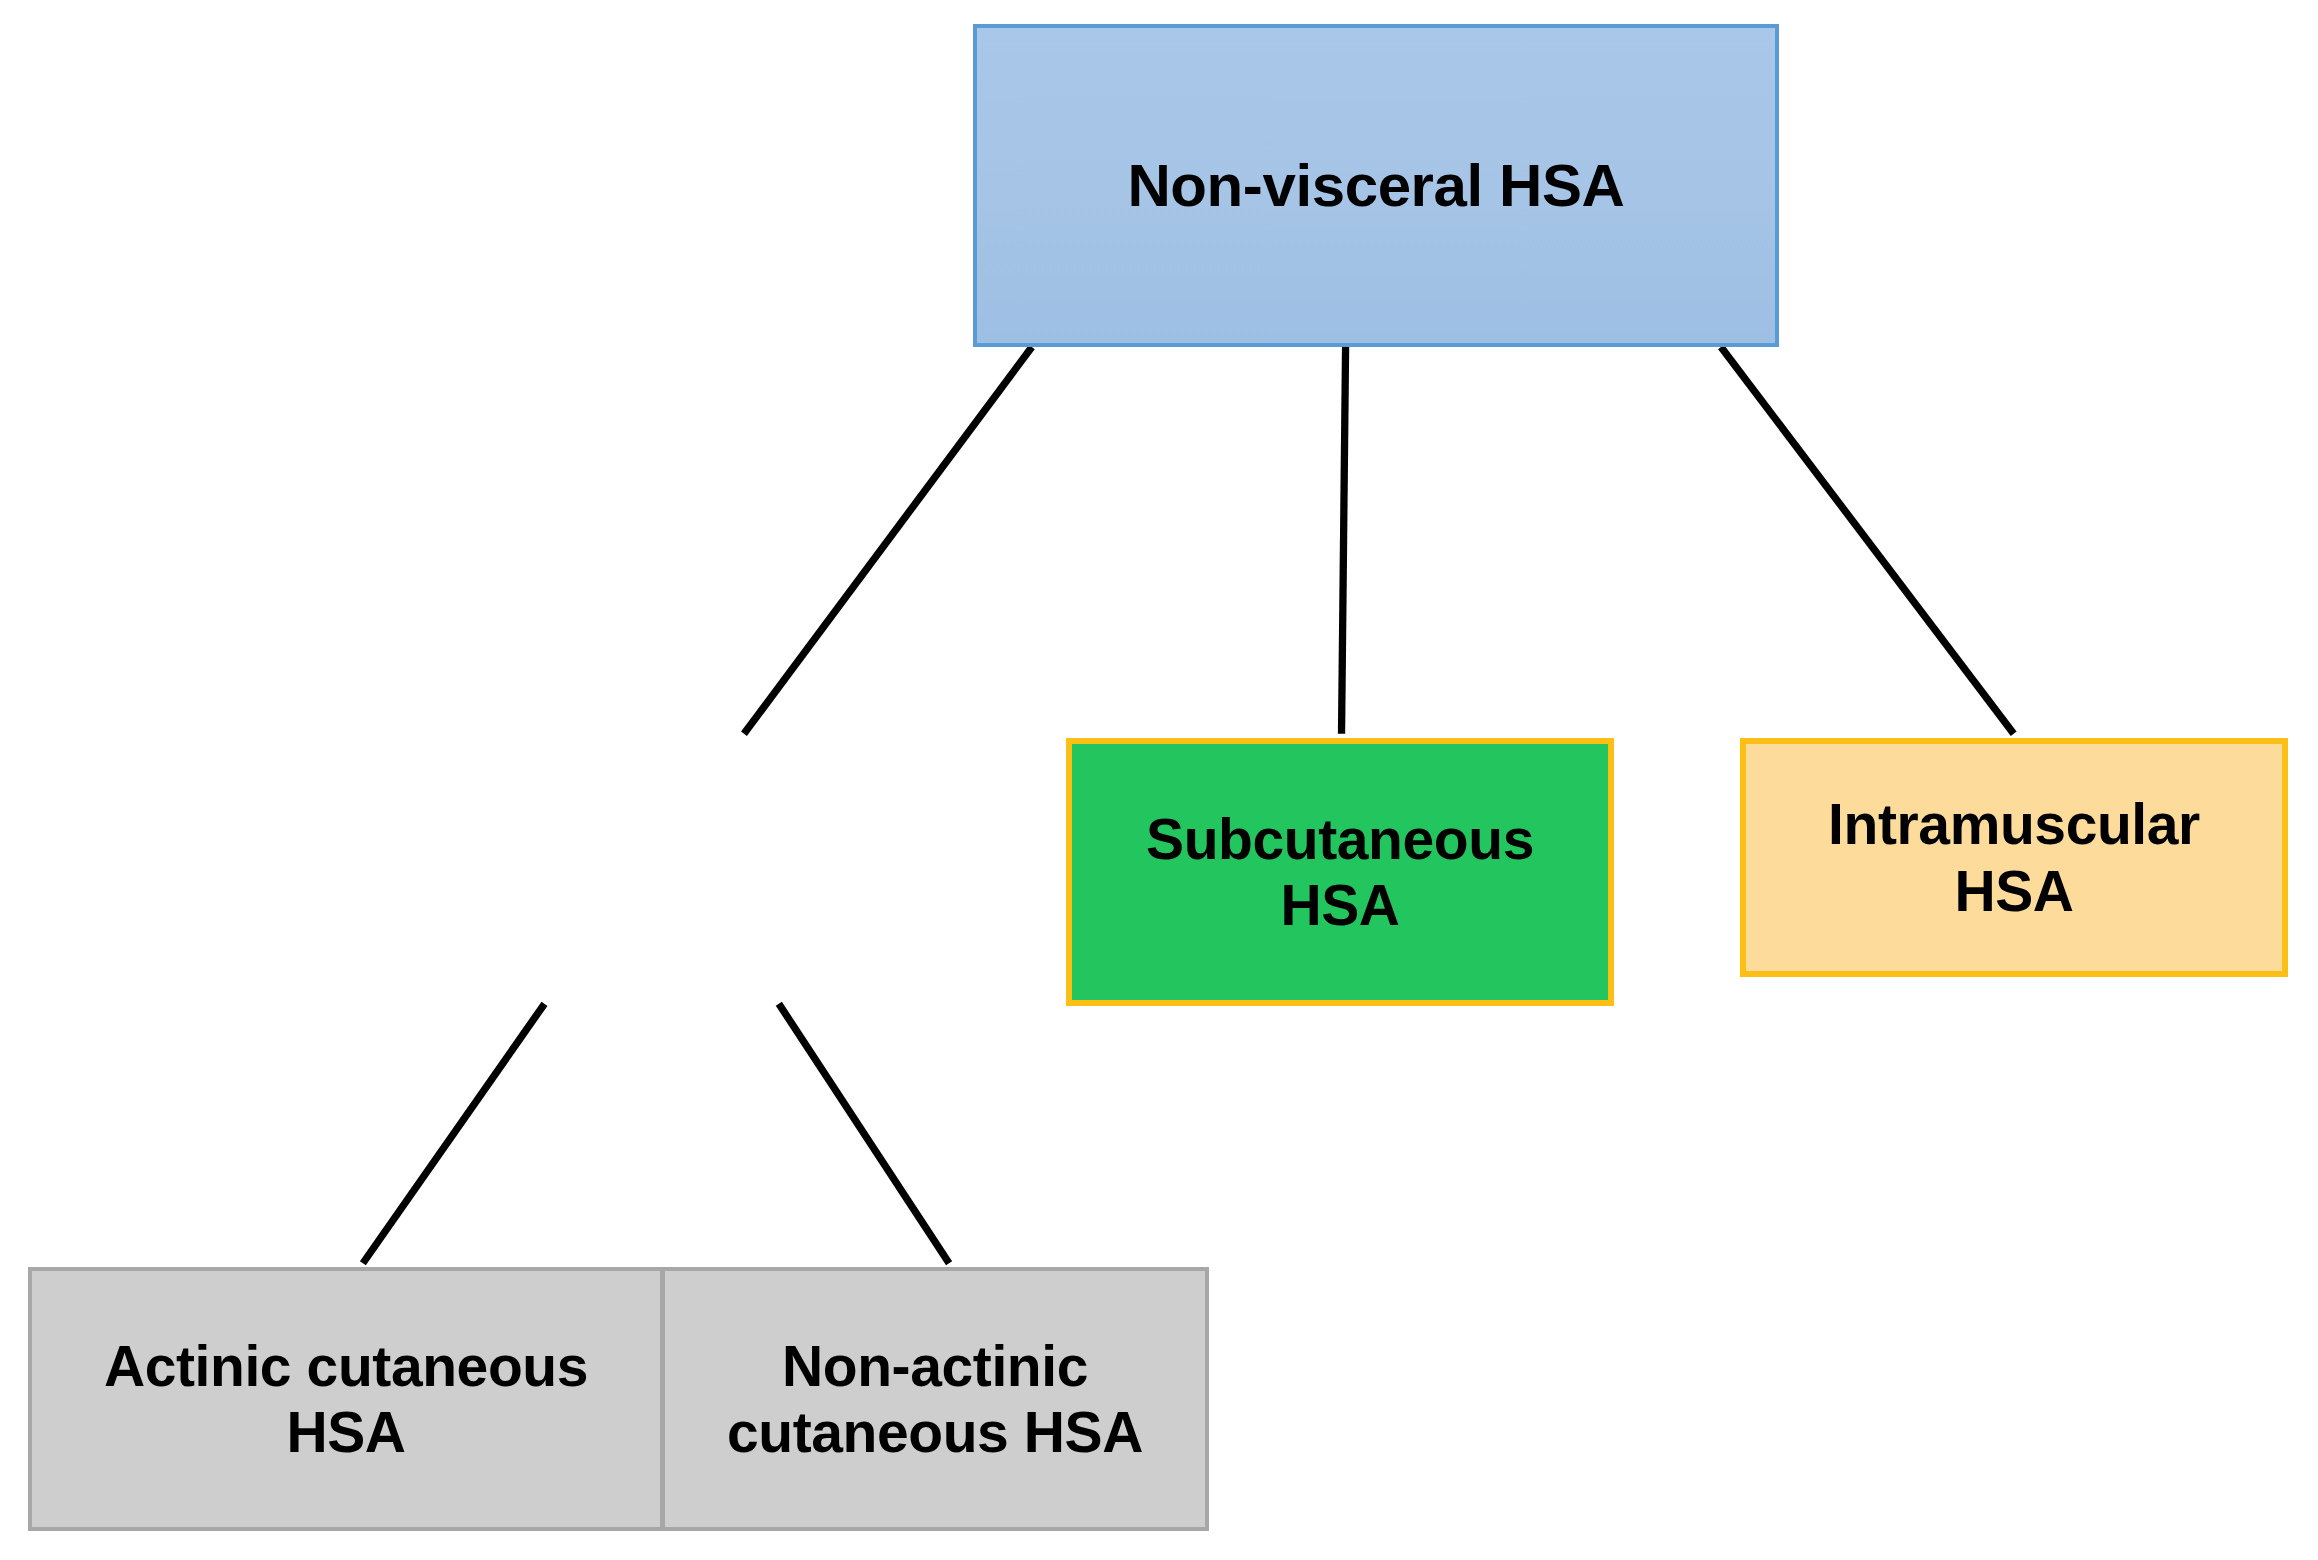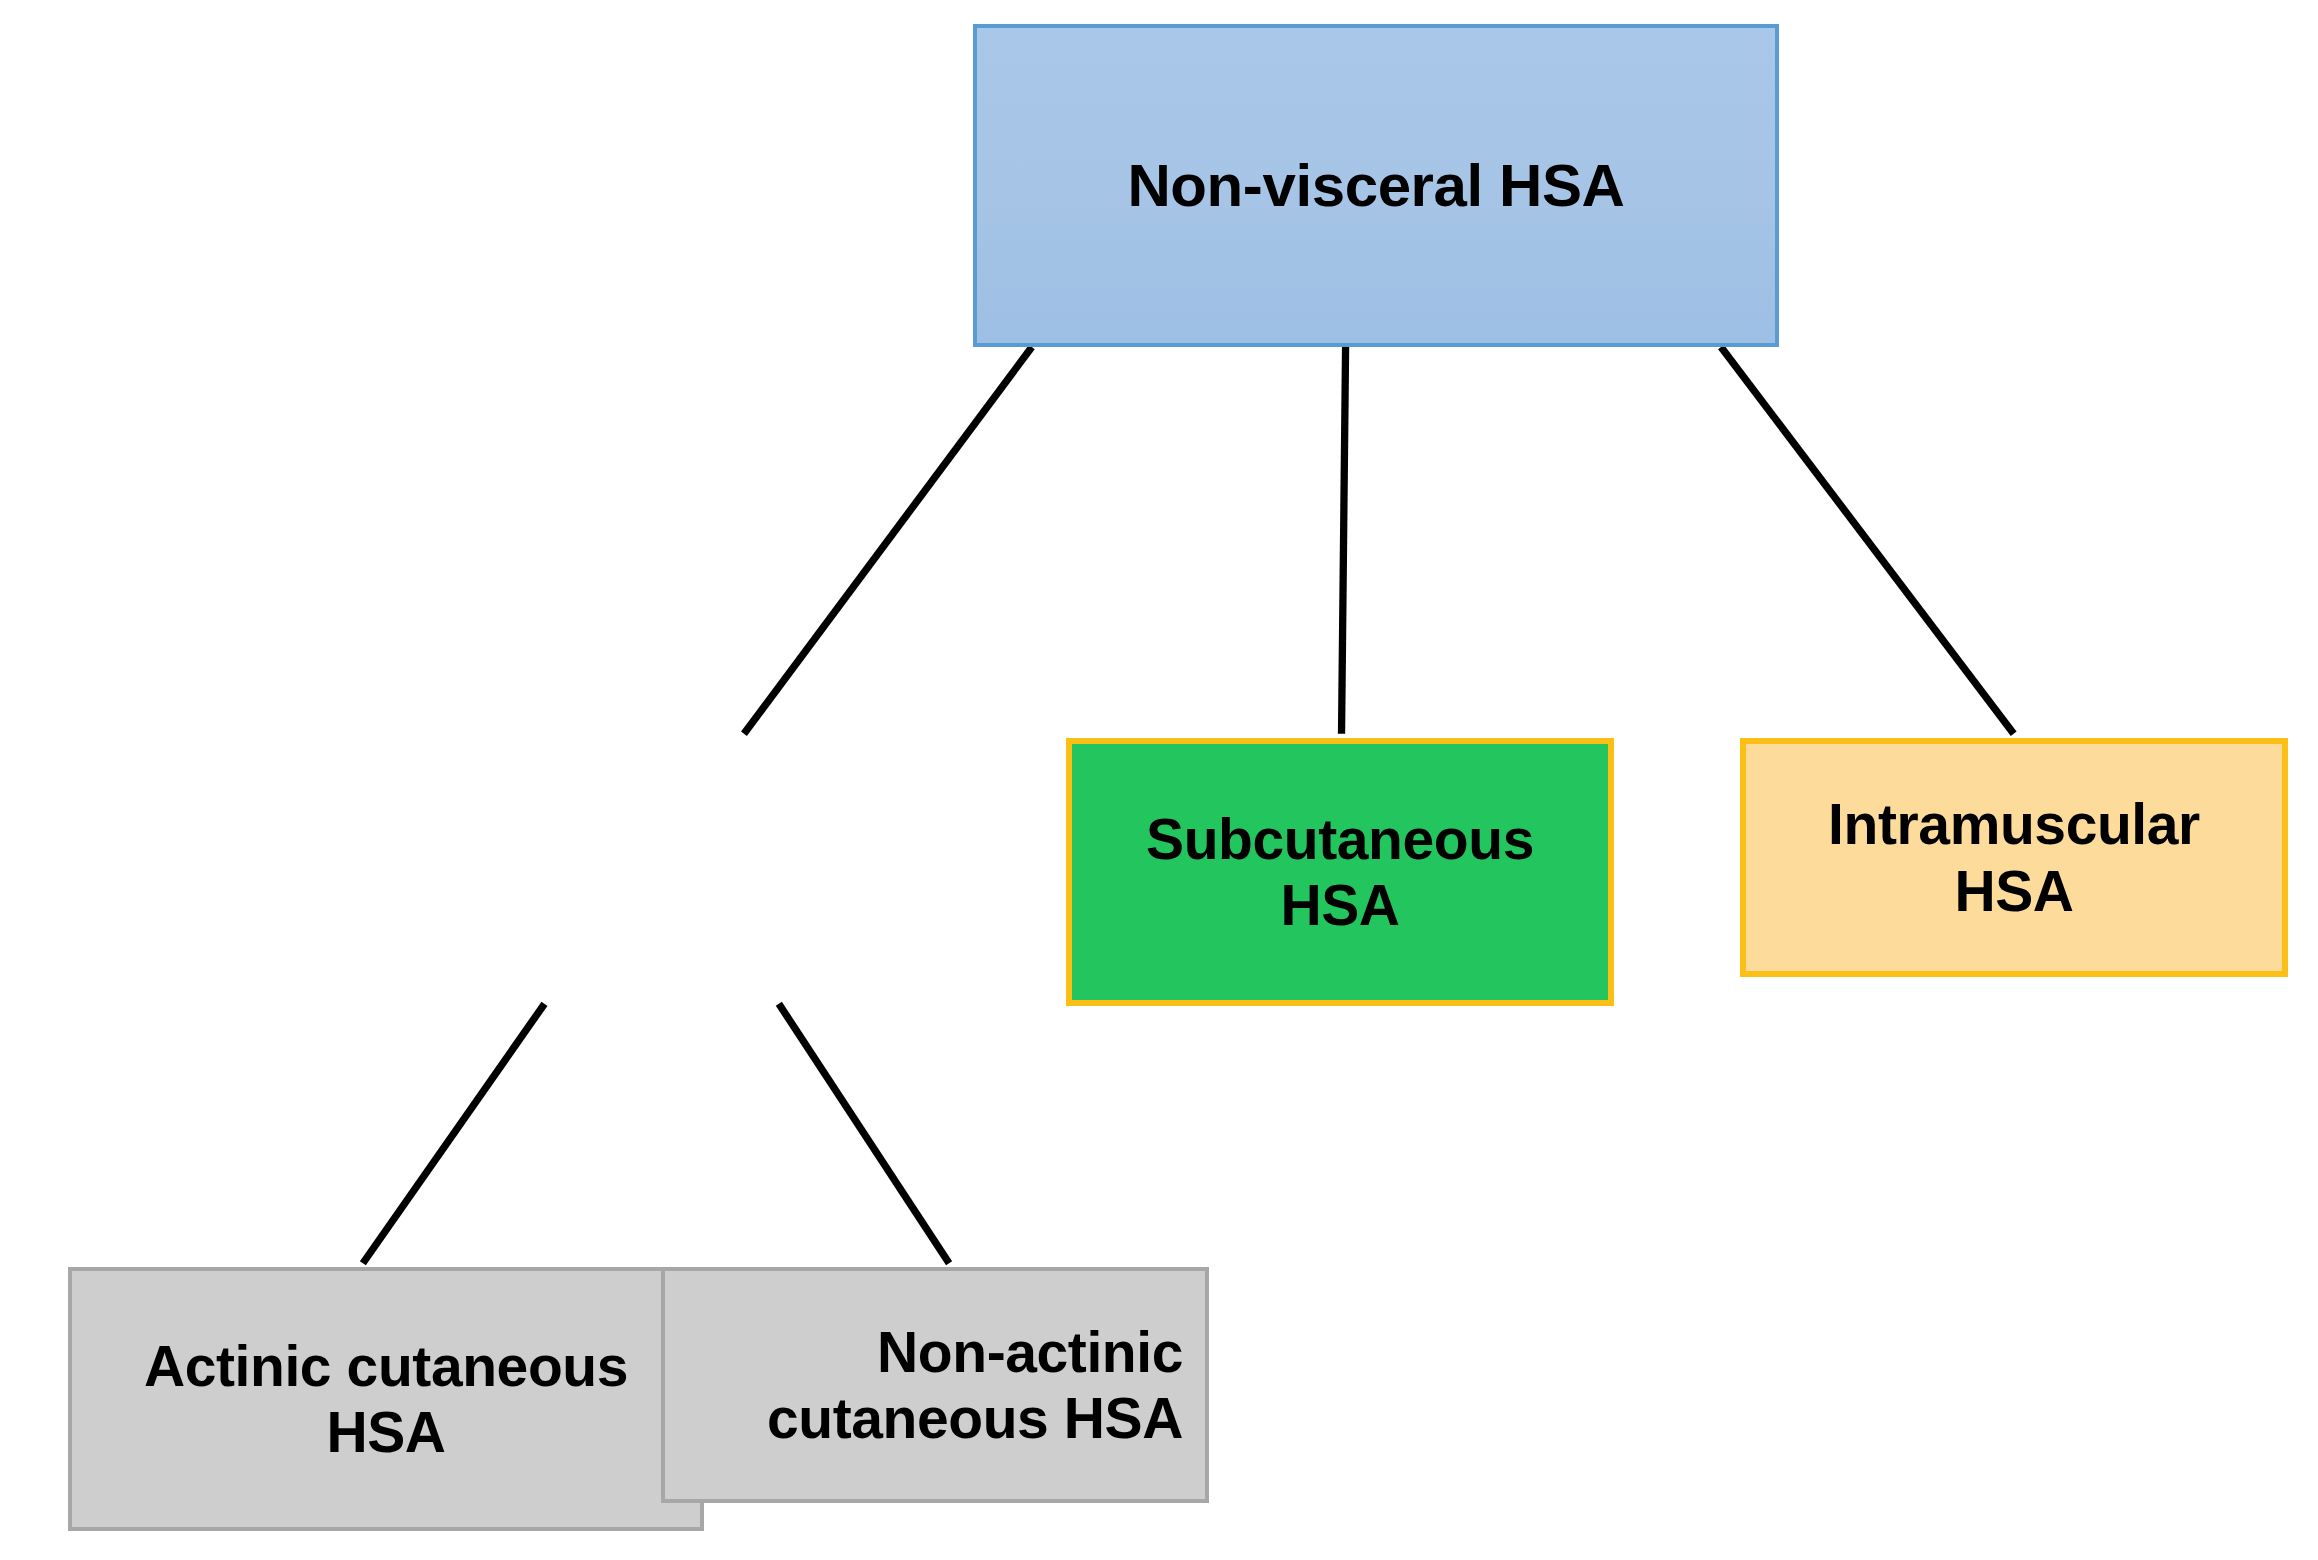--- a/index.html
+++ b/index.html
@@ -92,31 +92,29 @@
 
   
   #node-actinic {
     left: 28px;
     top: 1267px;
     width: 636px;
     height: 264px;
     background: #cecece;
     border: 4.9px solid #a7a7a7;
     font-size: 57px;
-    margin-left: 40px;
   }
   #node-nonactinic {
     left: 661px;
     top: 1267px;
     width: 548px;
-    height: 236px;
+    height: 264px;
     background: #cecece;
     border: 4.9px solid #a7a7a7;
     font-size: 57px;
-    text-align: right;
   }
 </style>
 </head>
 <body>
 
 <div id="diagram">
 
   <svg class="edge-layer" viewBox="0 0 2859 1924" width="2319" height="1560" xmlns="http://www.w3.org/2000/svg">
 
     <line x1="1272" y1="428" x2="917" y2="905" stroke="#000000" stroke-width="9"></line>

